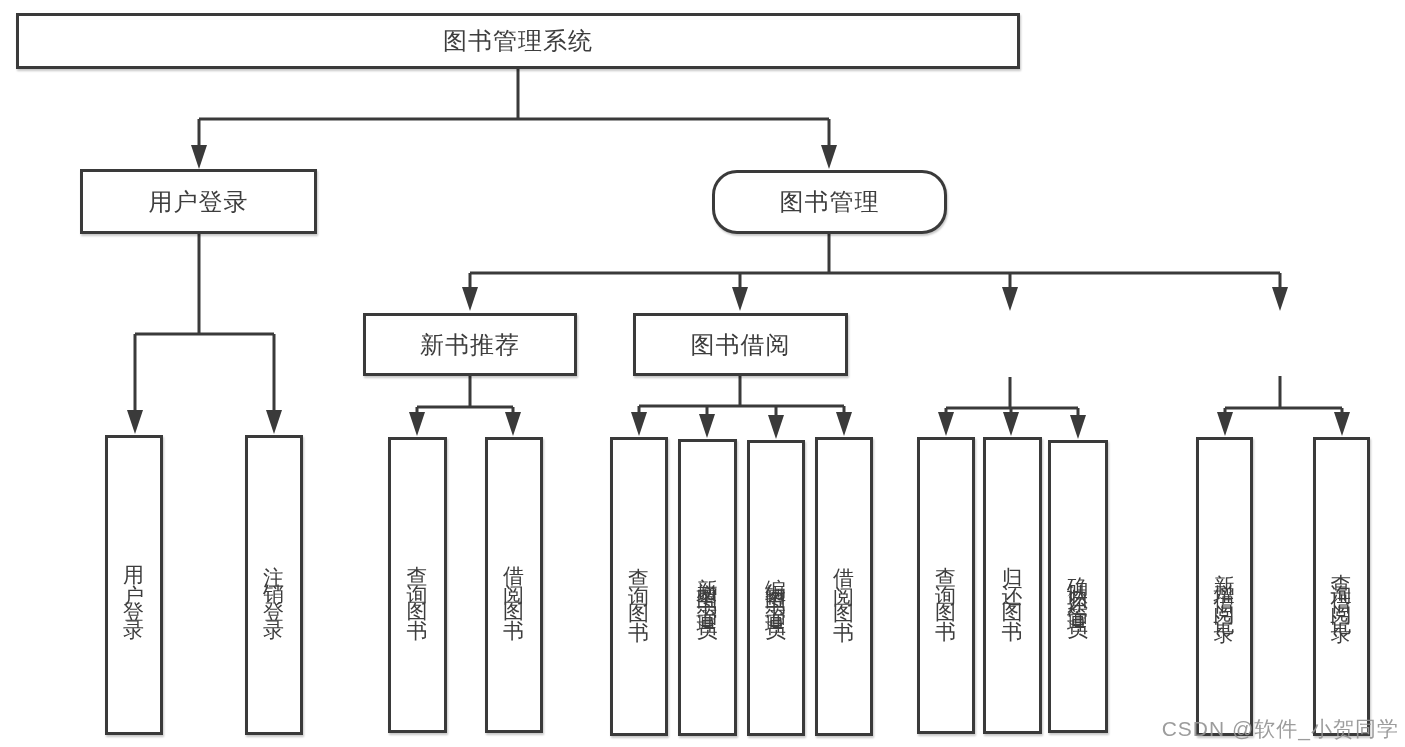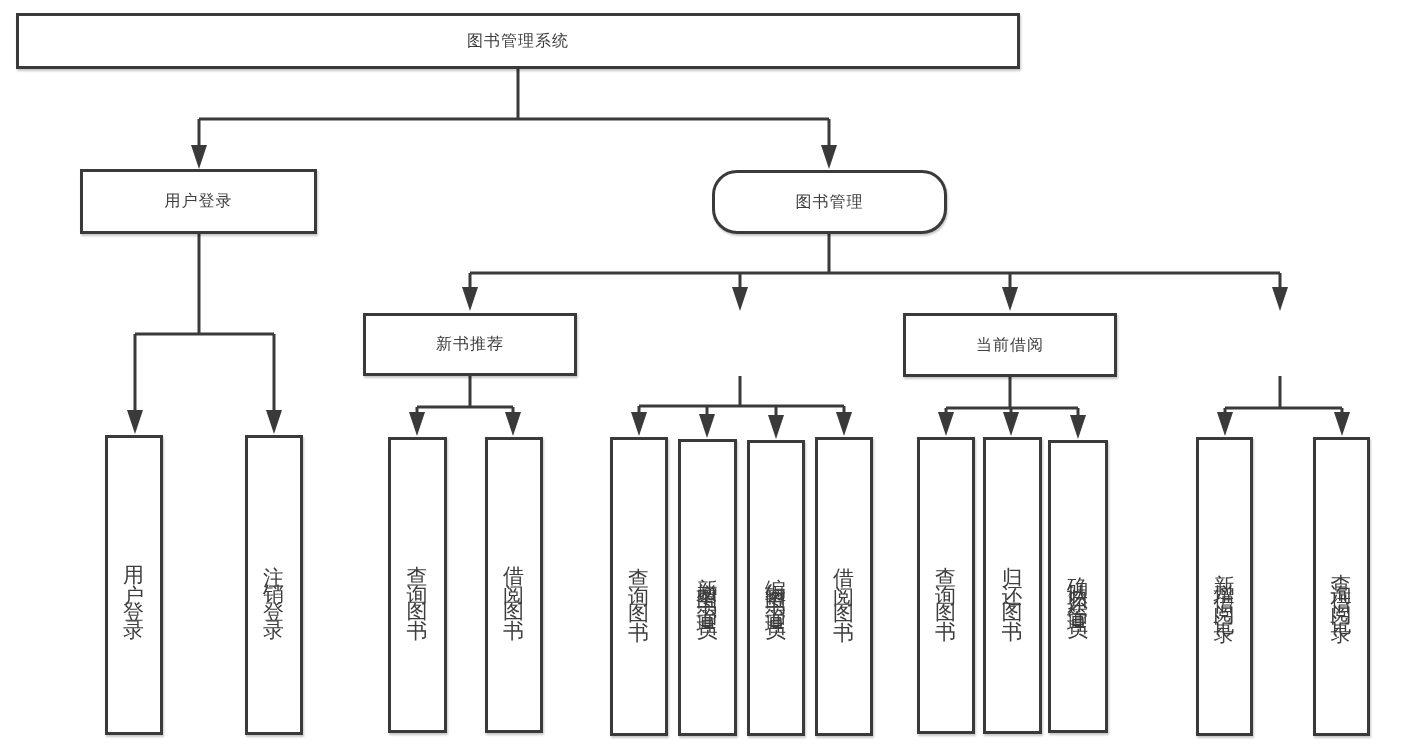--- a/index.html
+++ b/index.html
@@ -20,21 +20,21 @@
     position: absolute;
     box-sizing: border-box;
     border: 3px solid #3a3a3a;
     background: #ffffff;
     color: #3d3d3d;
     display: flex;
     align-items: center;
     justify-content: center;
     box-shadow: 1px 2px 2px rgba(0,0,0,0.22);
   }
-  .hnode { font-size: 16px; letter-spacing: 1px; text-align: center; }
+  .hnode { font-size: 24px; letter-spacing: 1px; text-align: center; }
   .vnode span {
     writing-mode: vertical-rl;
     text-orientation: mixed;
     font-size: 21px;
     letter-spacing: 18px;
     line-height: 1;
     white-space: nowrap;
   }
   .vnode.mid span { letter-spacing: 10px; }
   .vnode.tight span { letter-spacing: 6px; }
@@ -92,22 +92,22 @@
   <div class="hnode" style="left:80px; top:169px; width:237px; height:65px;">
     <span>用户登录</span>
   </div>
   <div class="hnode" style="left:712px; top:170px; width:235px; height:64px;border-radius:25px;">
     <span>图书管理</span>
   </div>
 
   <div class="hnode" style="left:363px; top:313px; width:214px; height:63px;">
     <span>新书推荐</span>
   </div>
-  <div class="hnode" style="left:903px; top:313px; width:214px; height:64px;">
-    <span>当前借阅</span>
+  <div class="hnode" style="left:633px; top:313px; width:215px; height:63px;">
+    <span>图书借阅</span>
   </div>
 
   <div class="vnode" style="left:105px; top:435px; width:58px; height:300px;">
     <span>用户登录</span>
   </div>
   <div class="vnode" style="left:245px; top:435px; width:58px; height:300px;">
     <span>注销登录</span>
   </div>
 
   <div class="vnode" style="left:388px; top:437px; width:59px; height:296px;">
@@ -140,14 +140,15 @@
     <span>确认归还（管理员）</span>
   </div>
 
   <div class="vnode mid" style="left:1196px; top:437px; width:57px; height:299px;">
     <span>新增借阅记录</span>
   </div>
   <div class="vnode mid" style="left:1313px; top:437px; width:57px; height:299px;">
     <span>查询借阅记录</span>
   </div>
 
+  <div class="watermark">CSDN @软件_小贺同学</div>
 
 </div>
 
 </body></html>

